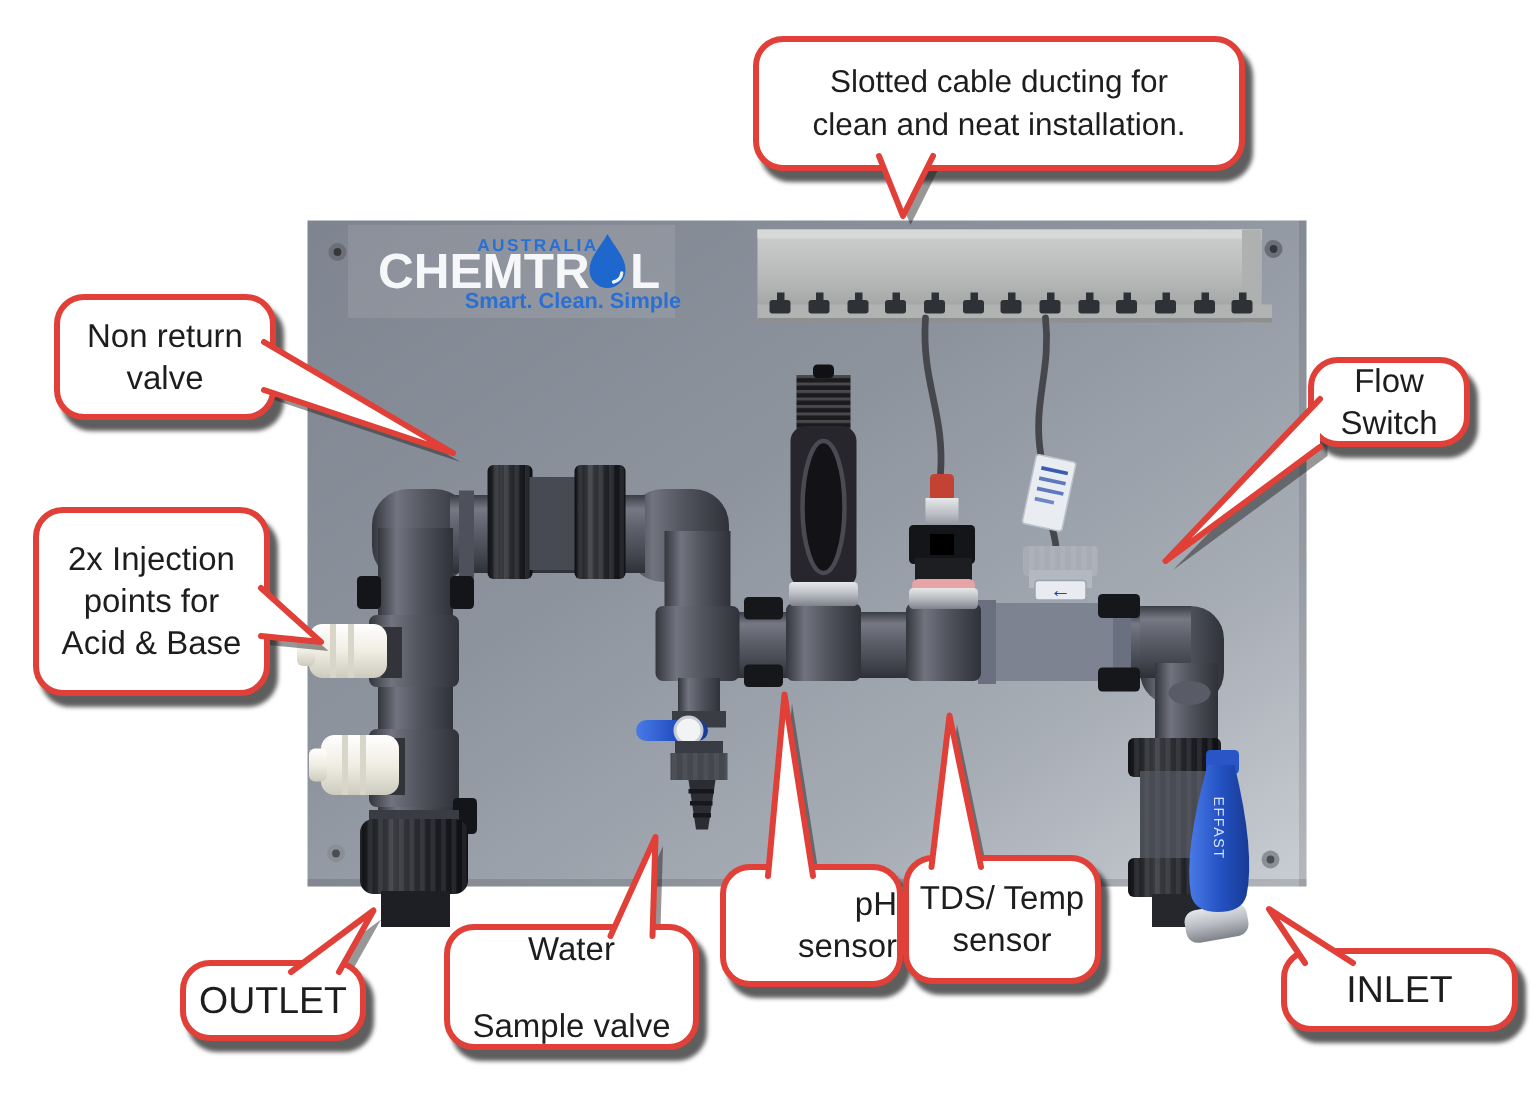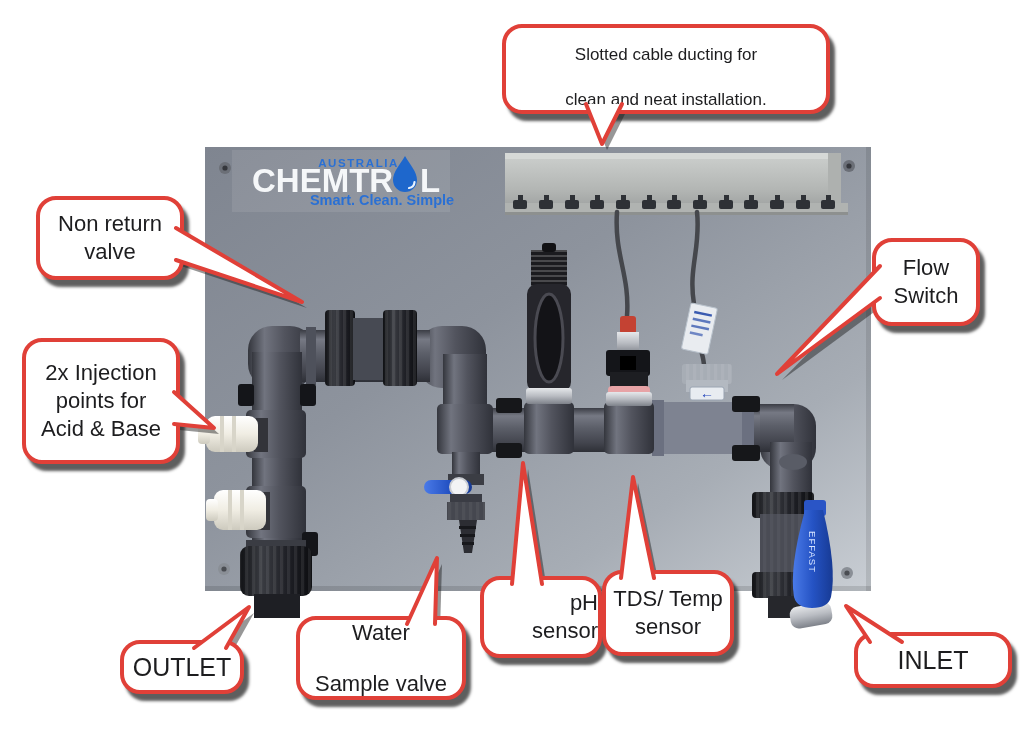--- a/index.html
+++ b/index.html
@@ -8,21 +8,21 @@
   .scene,.tails{position:absolute;left:0;top:0;width:1024px;height:742px;pointer-events:none;}
   .scene{z-index:10}
   .tails{z-index:30}
   .callout{position:absolute;z-index:20;box-sizing:border-box;background:#ffffff;
            border:4px solid #e04038;border-radius:20px;
            box-shadow:5px 7px 3px rgba(25,25,25,.7);
            display:flex;flex-direction:column;justify-content:center;align-items:center;
            color:#1d1d1f;text-align:center;}
   .callout .ln{line-height:28px;font-size:22px;white-space:nowrap;}
   .callout.big .ln{font-size:25px;line-height:26px;}
-  .callout.duct .ln{font-size:17px;line-height:29px;margin-top:16px;}
+  .callout.duct .ln{font-size:21px;line-height:29px;}
 </style>
 </head>
 <body>
 
 <div class="stage">
 
 <svg class="scene" viewBox="0 0 1024 742">
   <defs>
     <linearGradient id="gPanel" x1="0" y1="0" x2="1" y2="1">
       <stop offset="0" stop-color="#7f8590"></stop>
@@ -314,21 +314,21 @@
   <div class="ln">Non return</div>
   <div class="ln">valve</div>
 </div>
 
 <div class="callout" style="left:22px;top:338px;width:158px;height:126px;">
   <div class="ln">2x Injection</div>
   <div class="ln">points for</div>
   <div class="ln">Acid &amp; Base</div>
 </div>
 
-<div class="callout" style="left:872px;top:238px;width:108px;height:88px;">
+<div class="callout" style="left:872px;top:238px;width:108px;height:60px;">
   <div class="ln">Flow</div>
   <div class="ln">Switch</div>
 </div>
 
 <div class="callout big" style="left:120px;top:640px;width:124px;height:54px;">
   <div class="ln">OUTLET</div>
 </div>
 
 <div class="callout" style="left:296px;top:616px;width:170px;height:84px;gap:23px;">
   <div class="ln">Water</div>

